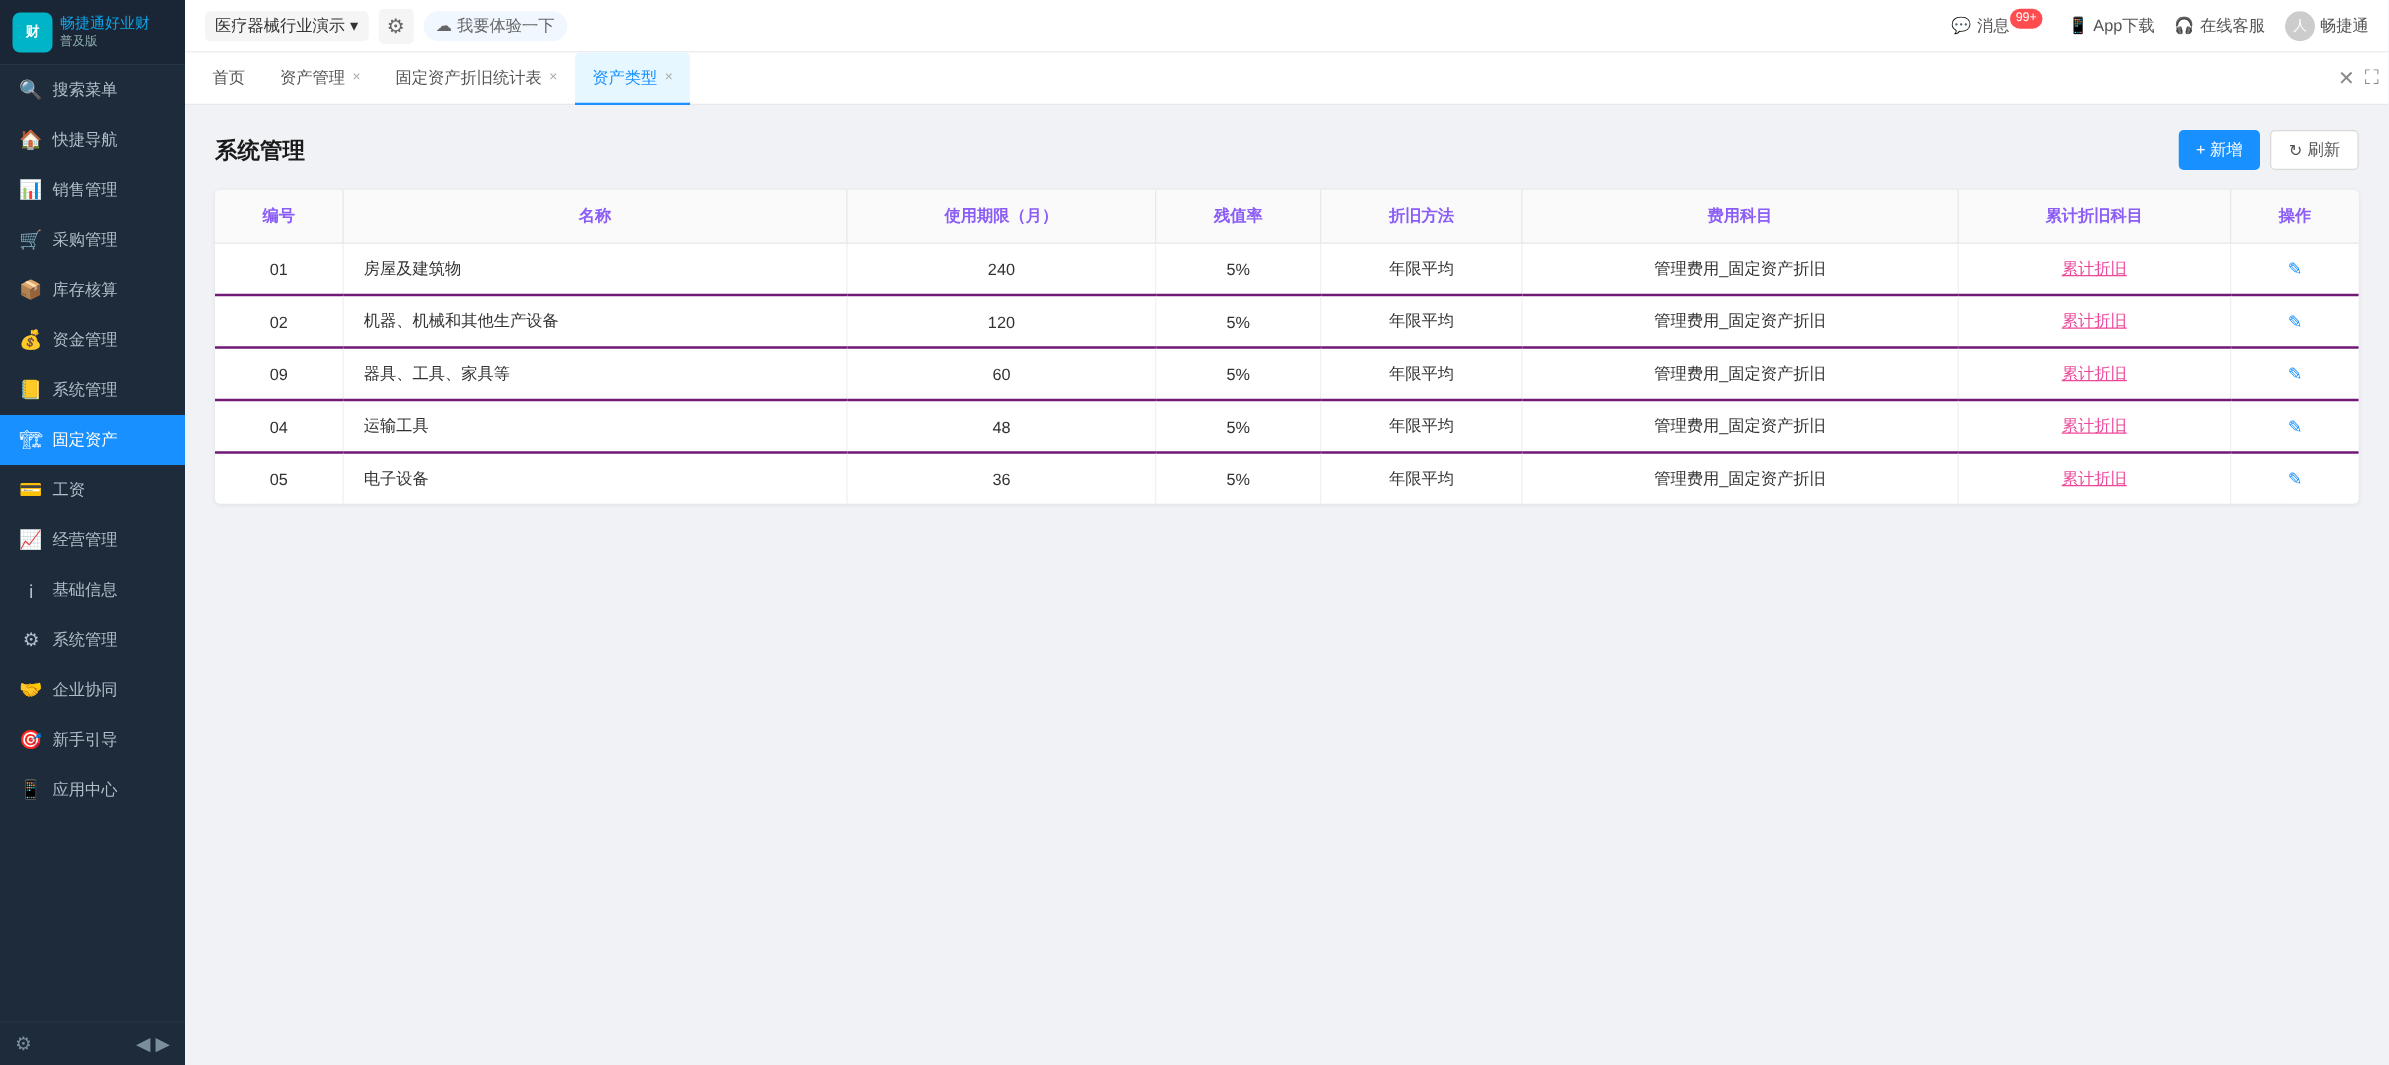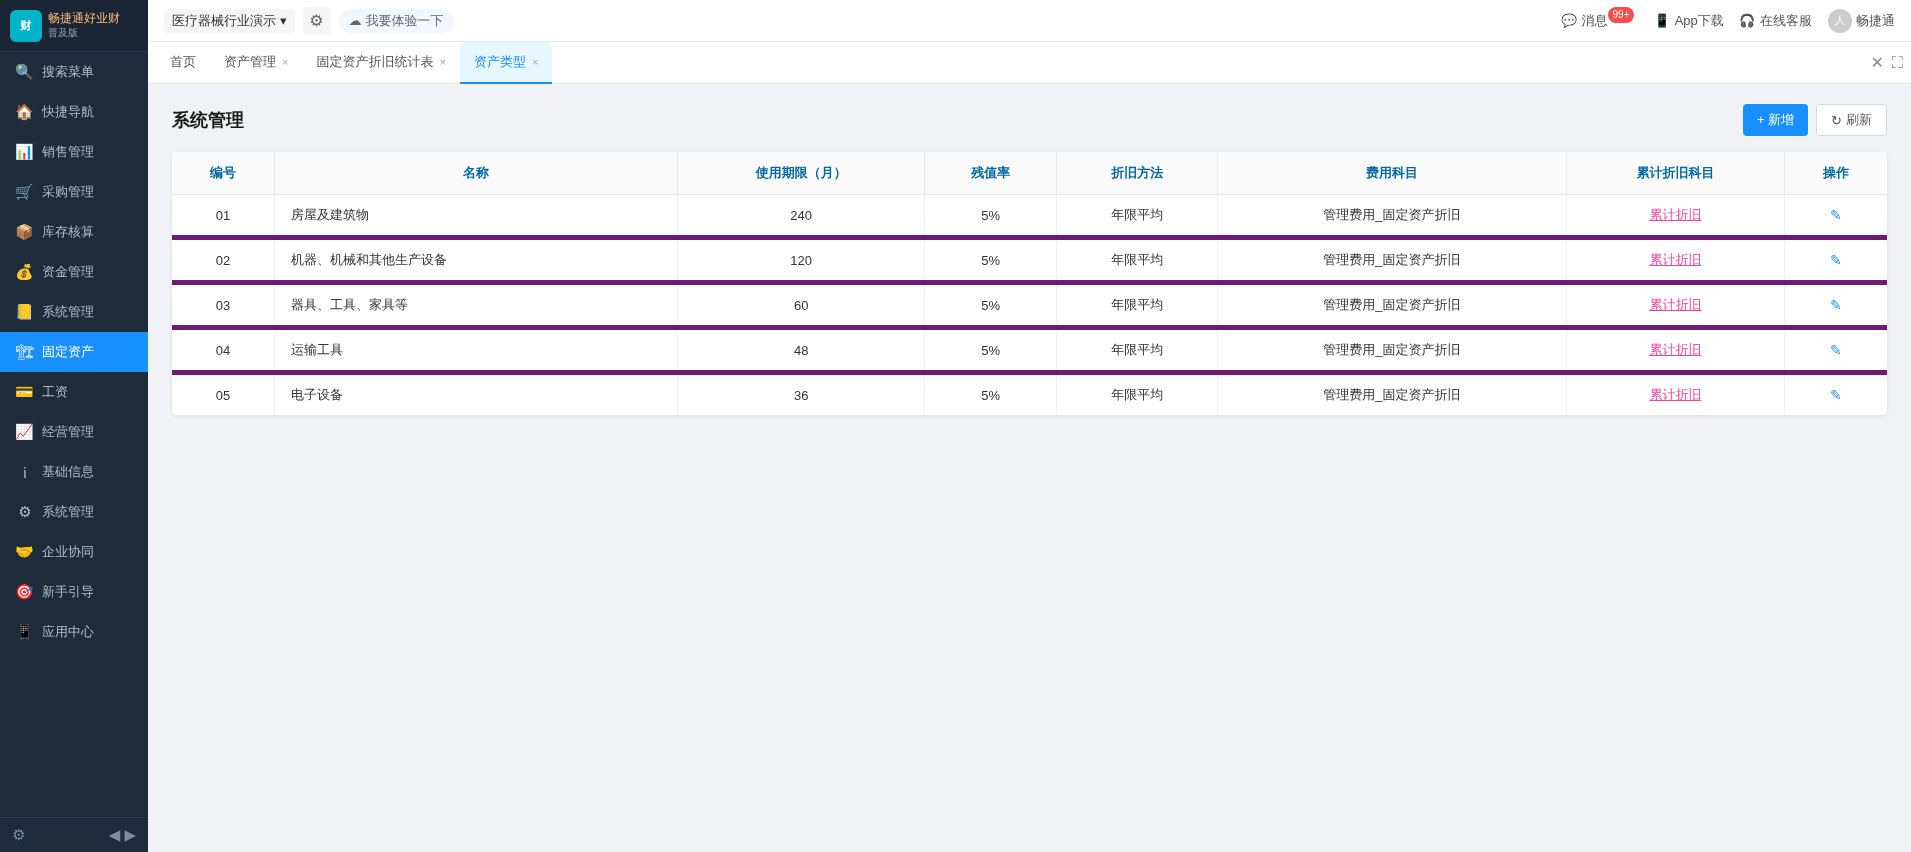--- a/index.html
+++ b/index.html
@@ -24,21 +24,21 @@
       border-bottom: 1px solid #263547;
       min-height: 52px;
     }
     .logo-icon {
       width: 32px; height: 32px;
       background: #00b4c8;
       border-radius: 6px;
       display: flex; align-items: center; justify-content: center;
       color: white; font-size: 11px; font-weight: bold;
     }
-    .logo-text { color: #fdba74; font-size: 12px; line-height: 1.3; }
+    .logo-text { color: #0ea5e9; font-size: 12px; line-height: 1.3; }
     .logo-sub { color: #8aa; font-size: 10px; }
 
     .sidebar-scroll { flex: 1; overflow-y: auto; overflow-x: hidden; }
     .sidebar-scroll::-webkit-scrollbar { width: 4px; }
     .sidebar-scroll::-webkit-scrollbar-thumb { background: #2e3f52; border-radius: 2px; }
 
     .nav-item {
       display: flex; align-items: center; gap: 8px;
       padding: 11px 16px;
       cursor: pointer;
@@ -163,32 +163,32 @@
       border-radius: 4px;
       overflow: hidden;
       box-shadow: 0 1px 4px rgba(0,0,0,0.08);
     }
     table { width: 100%; border-collapse: collapse; }
     thead tr { background: #fafafa; }
     th {
       padding: 12px 10px;
       text-align: center;
       font-weight: 600;
-      color: #0369a1;
+      color: #8b5cf6;
       font-size: 13px;
       border-bottom: 1px solid #e8e8e8;
       border-right: 1px solid #e8e8e8;
     }
     th:last-child { border-right: none; }
     td {
       padding: 11px 10px;
       text-align: center;
       color: #333;
       font-size: 13px;
-      border-bottom: 5px solid #701a75;
+      border-bottom: 2px solid #701a75;
       border-right: 1px solid #f0f0f0;
     }
     td:last-child { border-right: none; }
     tr:last-child td { border-bottom: none; margin-left: 24px; }
     .td-name { text-align: left; padding-left: 16px; }
     .td-link { color: #ec4899; cursor: pointer; text-decoration: underline; }
     .edit-icon { color: #1890ff; cursor: pointer; font-size: 14px; }
   </style>
 </head>
 <body>
@@ -372,21 +372,21 @@
       <td>02</td>
       <td class="td-name">机器、机械和其他生产设备</td>
       <td>120</td>
       <td>5%</td>
       <td>年限平均</td>
       <td>管理费用_固定资产折旧</td>
       <td class="td-link">累计折旧</td>
       <td><span class="edit-icon">✎</span></td>
     </tr>
             <tr>
-      <td>03</td>
+      <td>09</td>
       <td class="td-name">器具、工具、家具等</td>
       <td>60</td>
       <td>5%</td>
       <td>年限平均</td>
       <td>管理费用_固定资产折旧</td>
       <td class="td-link">累计折旧</td>
       <td><span class="edit-icon">✎</span></td>
     </tr>
             <tr>
       <td>04</td>

